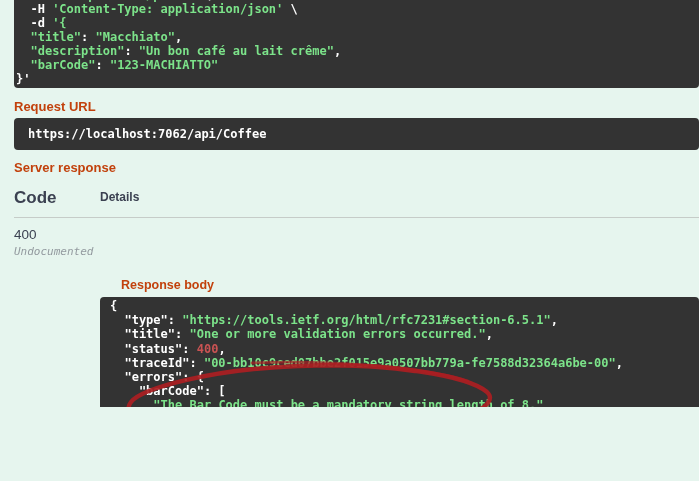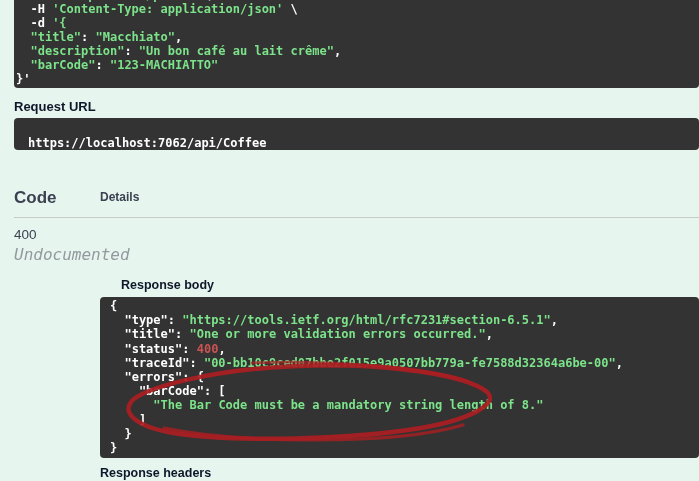--- a/index.html
+++ b/index.html
@@ -2,80 +2,81 @@
 <html><head>
 <meta charset="utf-8">
 <style>
   html,body{margin:0;padding:0;}
   body{
     width:699px;height:481px;overflow:hidden;position:relative;
     background:#e6f5ee;
     font-family:"Liberation Sans",sans-serif;
     color:#3b4151;
   }
-  #screen{position:absolute;inset:0;width:699px;height:481px;overflow:hidden;}
+  #screen{position:absolute;inset:0;width:699px;height:407px;overflow:hidden;}
 
   
   .darkblock{
     position:absolute;background:#333333;border-radius:4px;box-sizing:border-box;
   }
   .code, .code *{
     font-family:"DejaVu Sans Mono","Liberation Mono",monospace;
     font-weight:bold;font-size:12px;
   }
   pre.code{margin:0;white-space:pre;}
   .tk-plain{color:#ffffff;}
   .tk-string{color:#7ce38a;}
   .tk-number{color:#ca5353;}
 
   .curl-block{left:14px;top:-22px;right:0;height:110px;padding:10px 10px 2px 2px;overflow:hidden;}
   .curl-block .code-line{line-height:14px;height:14px;}
 
-  .url-block{left:14px;top:118px;right:0;height:32px;display:flex;align-items:flex-end;padding-left:14px;}
+  .url-block{left:14px;top:118px;right:0;height:32px;display:flex;align-items:center;padding-left:14px;}
   .url-block span{color:#ffffff;}
 
   .response-block{left:100px;top:297px;right:0;height:161px;padding:2px 10px 0 10px;overflow:hidden;}
   .response-block .code-line{line-height:14.2px;height:14.2px;}
 
   
-  .label{position:absolute;font-weight:bold;color:#0f172a;}
+  .label{position:absolute;font-weight:bold;color:#c2410c;}
   .lbl-request-url{left:14px;top:99px;font-size:13px;}
   .lbl-server-response{left:14px;top:160px;font-size:13px;}
   .lbl-response-body{left:100px;top:278px;font-size:12.5px;padding-left:21px;}
   .lbl-response-headers{left:100px;top:466px;font-size:12.5px;}
 
   .code-header{position:absolute;left:14px;top:188px;font-weight:bold;font-size:17px;color:#3b4151;}
   .details-header{position:absolute;left:100px;top:190px;font-weight:bold;font-size:12px;color:#3b4151;}
   .divider{position:absolute;left:14px;right:0;top:217px;height:1px;background:#c6ccc8;}
 
   .status-code{position:absolute;left:14px;top:227px;font-size:13.5px;color:#3b4151;}
   .undocumented{
     position:absolute;left:14px;top:245px;
     font-family:"DejaVu Sans Mono","Liberation Mono",monospace;
-    font-style:italic;font-size:16px;color:#939a9f;
+    font-style:italic;font-size:11px;color:#939a9f;
   }
   .error-text{position:absolute;left:100px;top:241px;font-size:14.5px;color:#3b4151;}
 
   .annotation{position:absolute;left:0;top:0;pointer-events:none;}
 </style>
 </head>
 <body>
 
 <div id="screen">
 
   <div class="darkblock curl-block">
     <pre class="code"><div class="code-line"><span class="tk-plain">  -H </span><span class="tk-string">'accept: text/plain'</span><span class="tk-plain"> \</span></div><div class="code-line"><span class="tk-plain">  -H </span><span class="tk-string">'Content-Type: application/json'</span><span class="tk-plain"> \</span></div><div class="code-line"><span class="tk-plain">  -d </span><span class="tk-string">'{</span></div><div class="code-line"><span class="tk-plain">  </span><span class="tk-string">"title"</span><span class="tk-plain">: </span><span class="tk-string">"Macchiato"</span><span class="tk-plain">,</span></div><div class="code-line"><span class="tk-plain">  </span><span class="tk-string">"description"</span><span class="tk-plain">: </span><span class="tk-string">"Un bon café au lait crême"</span><span class="tk-plain">,</span></div><div class="code-line"><span class="tk-plain">  </span><span class="tk-string">"barCode"</span><span class="tk-plain">: </span><span class="tk-string">"123-MACHIATTO"</span></div><div class="code-line"><span class="tk-plain">}'</span></div></pre>
   </div>
 
   <div class="label lbl-request-url">Request URL</div>
 
   <div class="darkblock url-block">
     <span class="code">https://localhost:7062/api/Coffee</span>
   </div>
 
+  <div class="label lbl-server-response">Server response</div>
 
   <div class="code-header">Code</div>
   <div class="details-header">Details</div>
   <div class="divider"></div>
 
   <div class="status-code">400</div>
   <div class="undocumented">Undocumented</div>
 
   <div class="label lbl-response-body">Response body</div>
 

